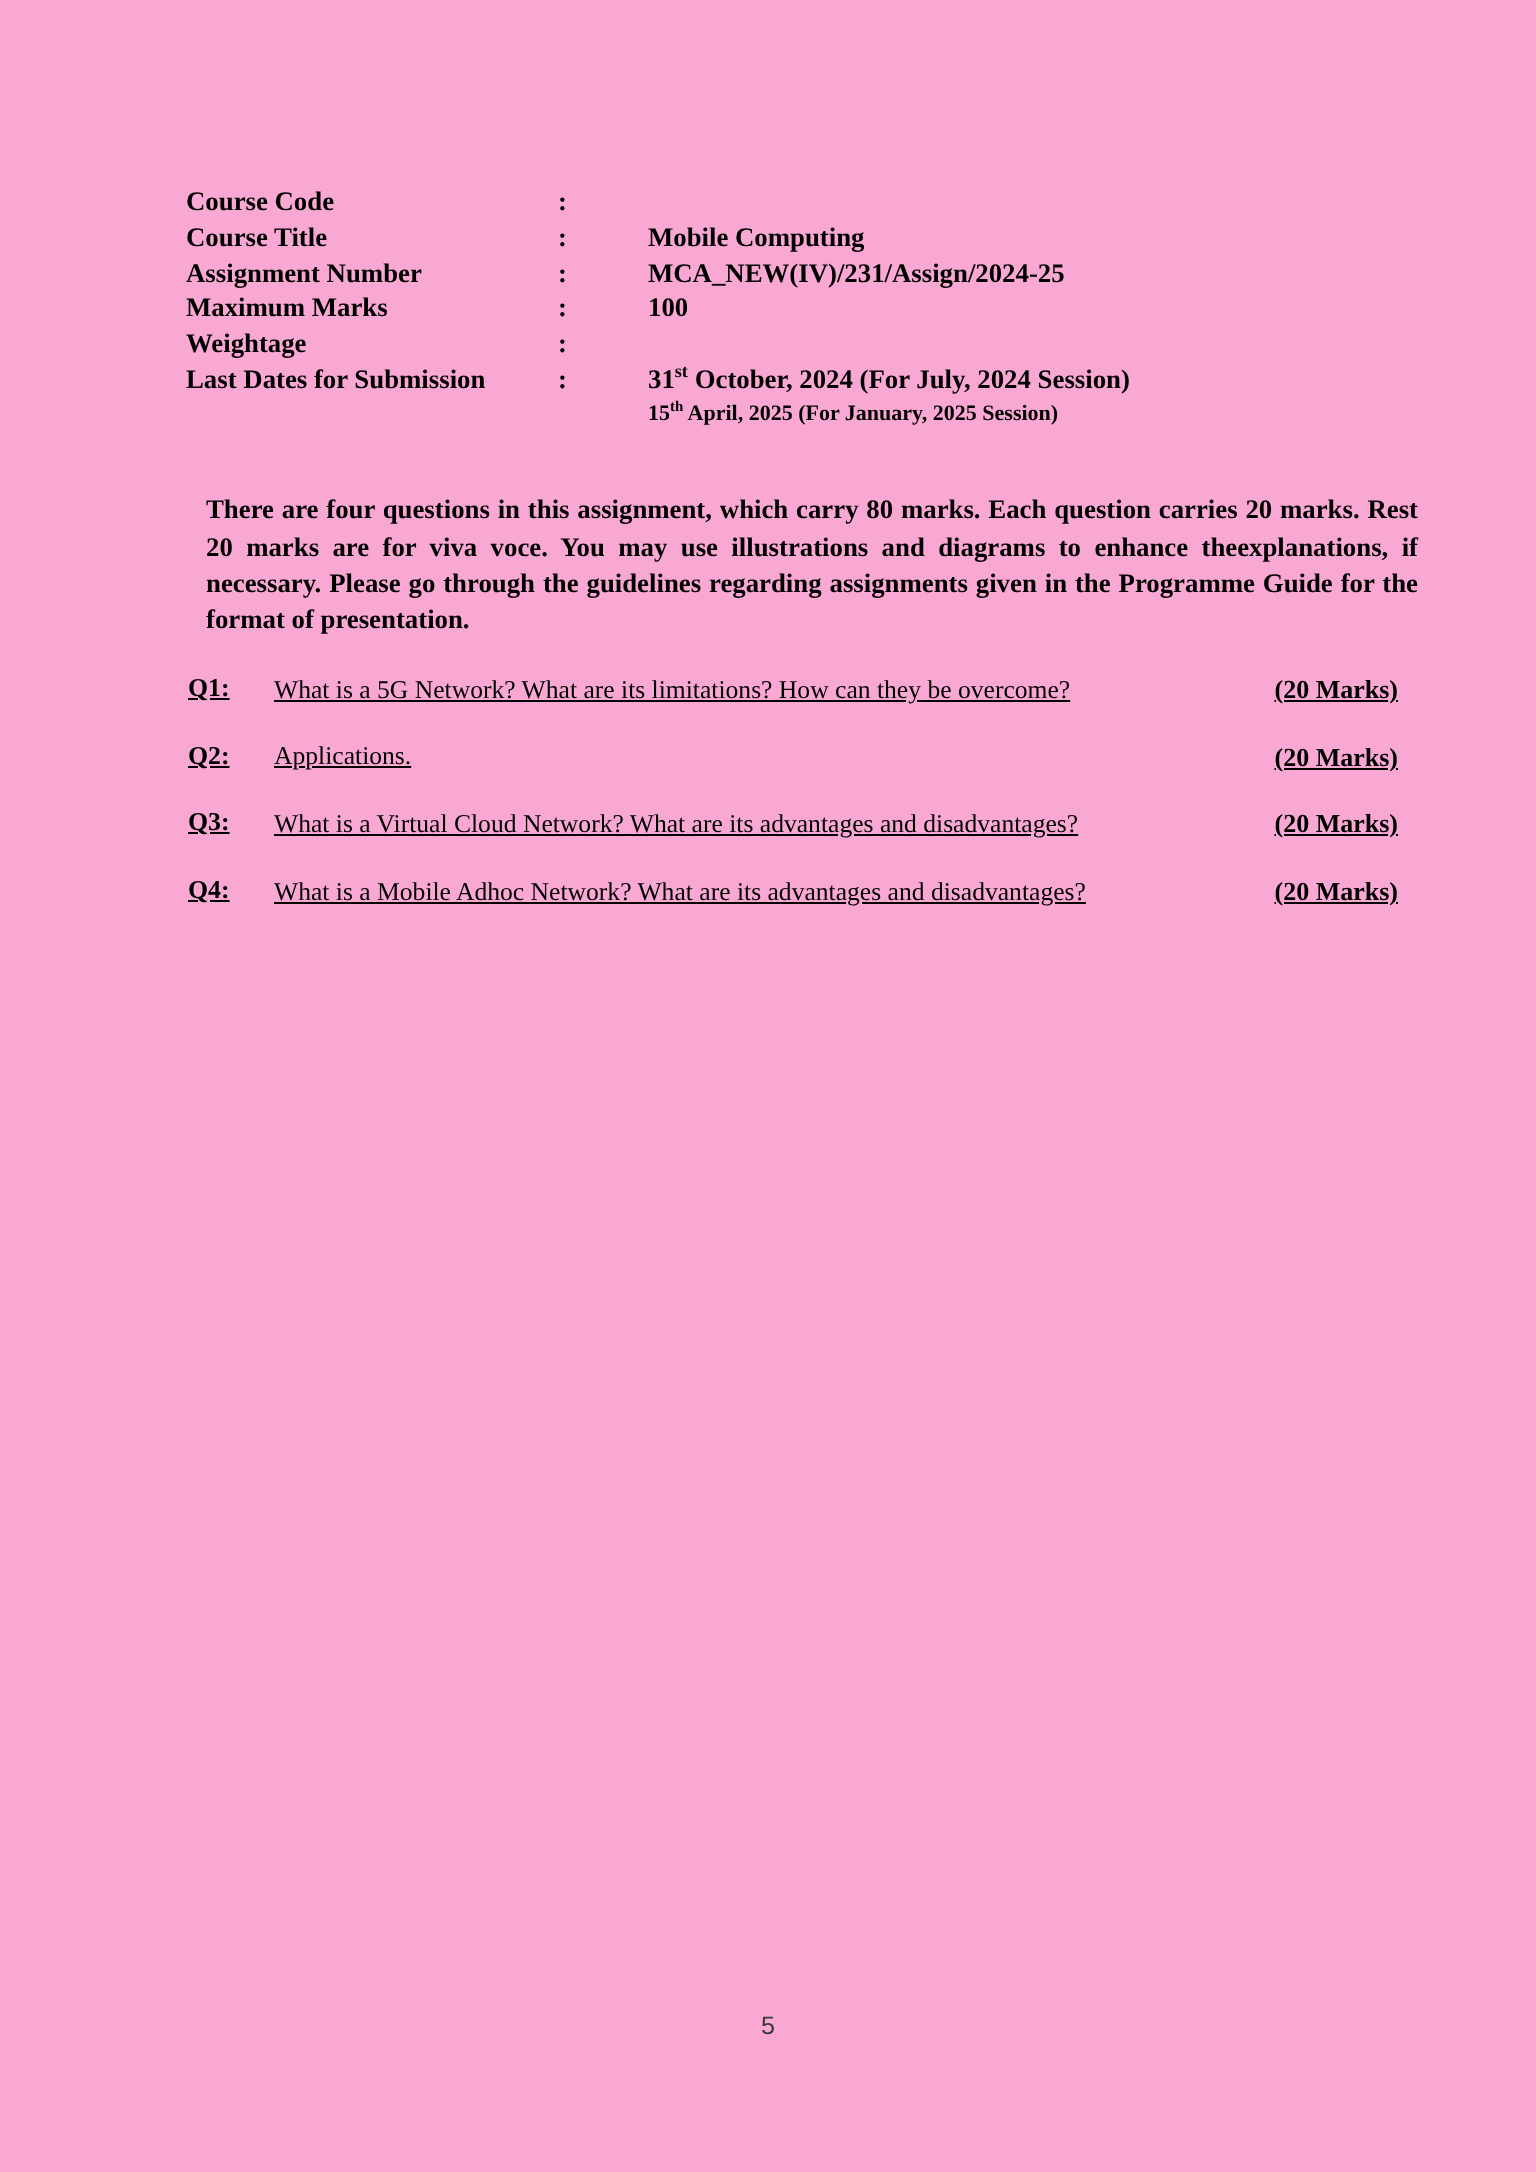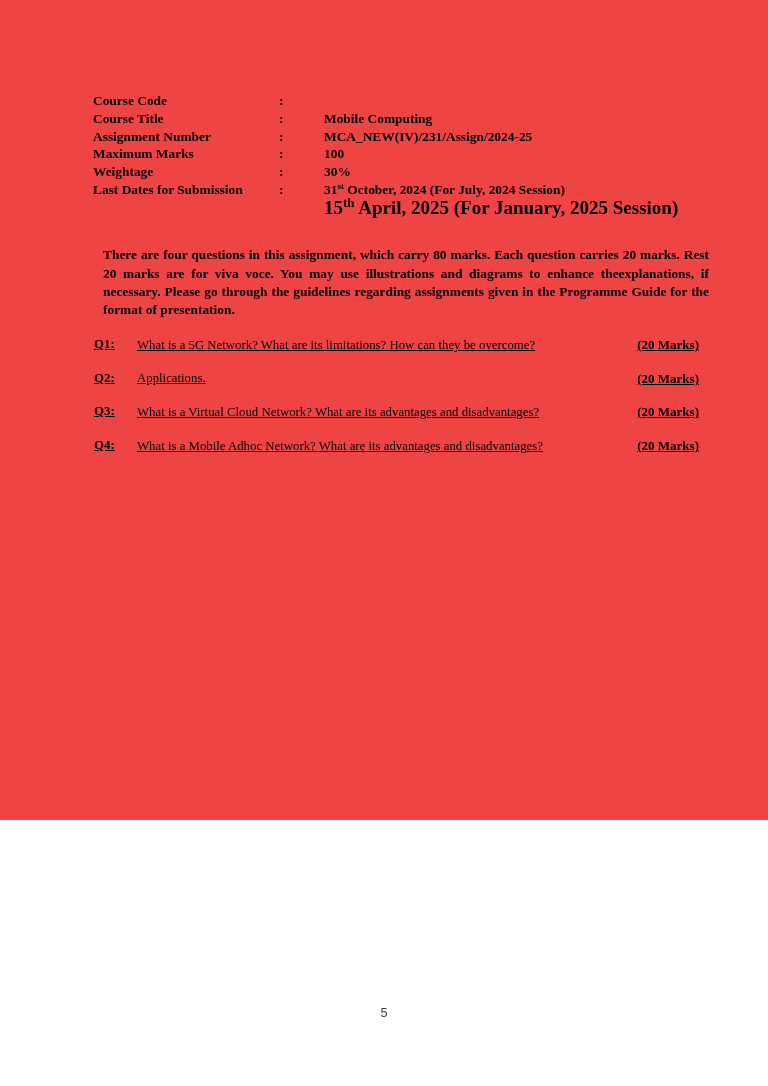--- a/index.html
+++ b/index.html
@@ -14,22 +14,22 @@
     font-family: "Liberation Serif", "DejaVu Serif", serif;
     color: #000000;
     overflow: hidden;
   }
 
   .page {
     position: absolute;
     left: 0;
     top: 0;
     width: 768px;
-    height: 820px;
-    background: #ef4444;
+    height: 1086px;
+    background: #f9a8d4;
   }
 
   
   .meta-block {
     position: absolute;
     left: 93px;
     top: 92px;
     width: 610px;
   }
   .meta-row {
@@ -52,21 +52,21 @@
     flex: 1 1 auto;
     white-space: nowrap;
   }
   .meta-value sup {
     font-size: 0.68em;
     vertical-align: super;
     line-height: 0;
   }
   .meta-extra {
     margin-left: 231px;
-    font-size: 19px;
+    font-size: 11px;
     font-weight: bold;
     line-height: 17.8px;
     white-space: nowrap;
   }
   .meta-extra sup {
     font-size: 0.68em;
     vertical-align: super;
     line-height: 0;
   }
 
@@ -171,21 +171,20 @@
 
     <div class="meta-row">
       <span class="meta-label">Maximum Marks</span>
       <span class="meta-colon">:</span>
       <span class="meta-value">100</span>
     </div>
 
     <div class="meta-row">
       <span class="meta-label">Weightage</span>
       <span class="meta-colon">:</span>
-      <span class="meta-value">30%</span>
     </div>
 
     <div class="meta-row">
       <span class="meta-label">Last Dates for Submission</span>
       <span class="meta-colon">:</span>
       <span class="meta-value"><span>31</span><sup>st</sup><span> October, 2024 (For July, 2024 Session)</span></span>
     </div>
 
     <div class="meta-extra"><span>15</span><sup>th</sup><span> April, 2025 (For January, 2025 Session)</span></div>
 

